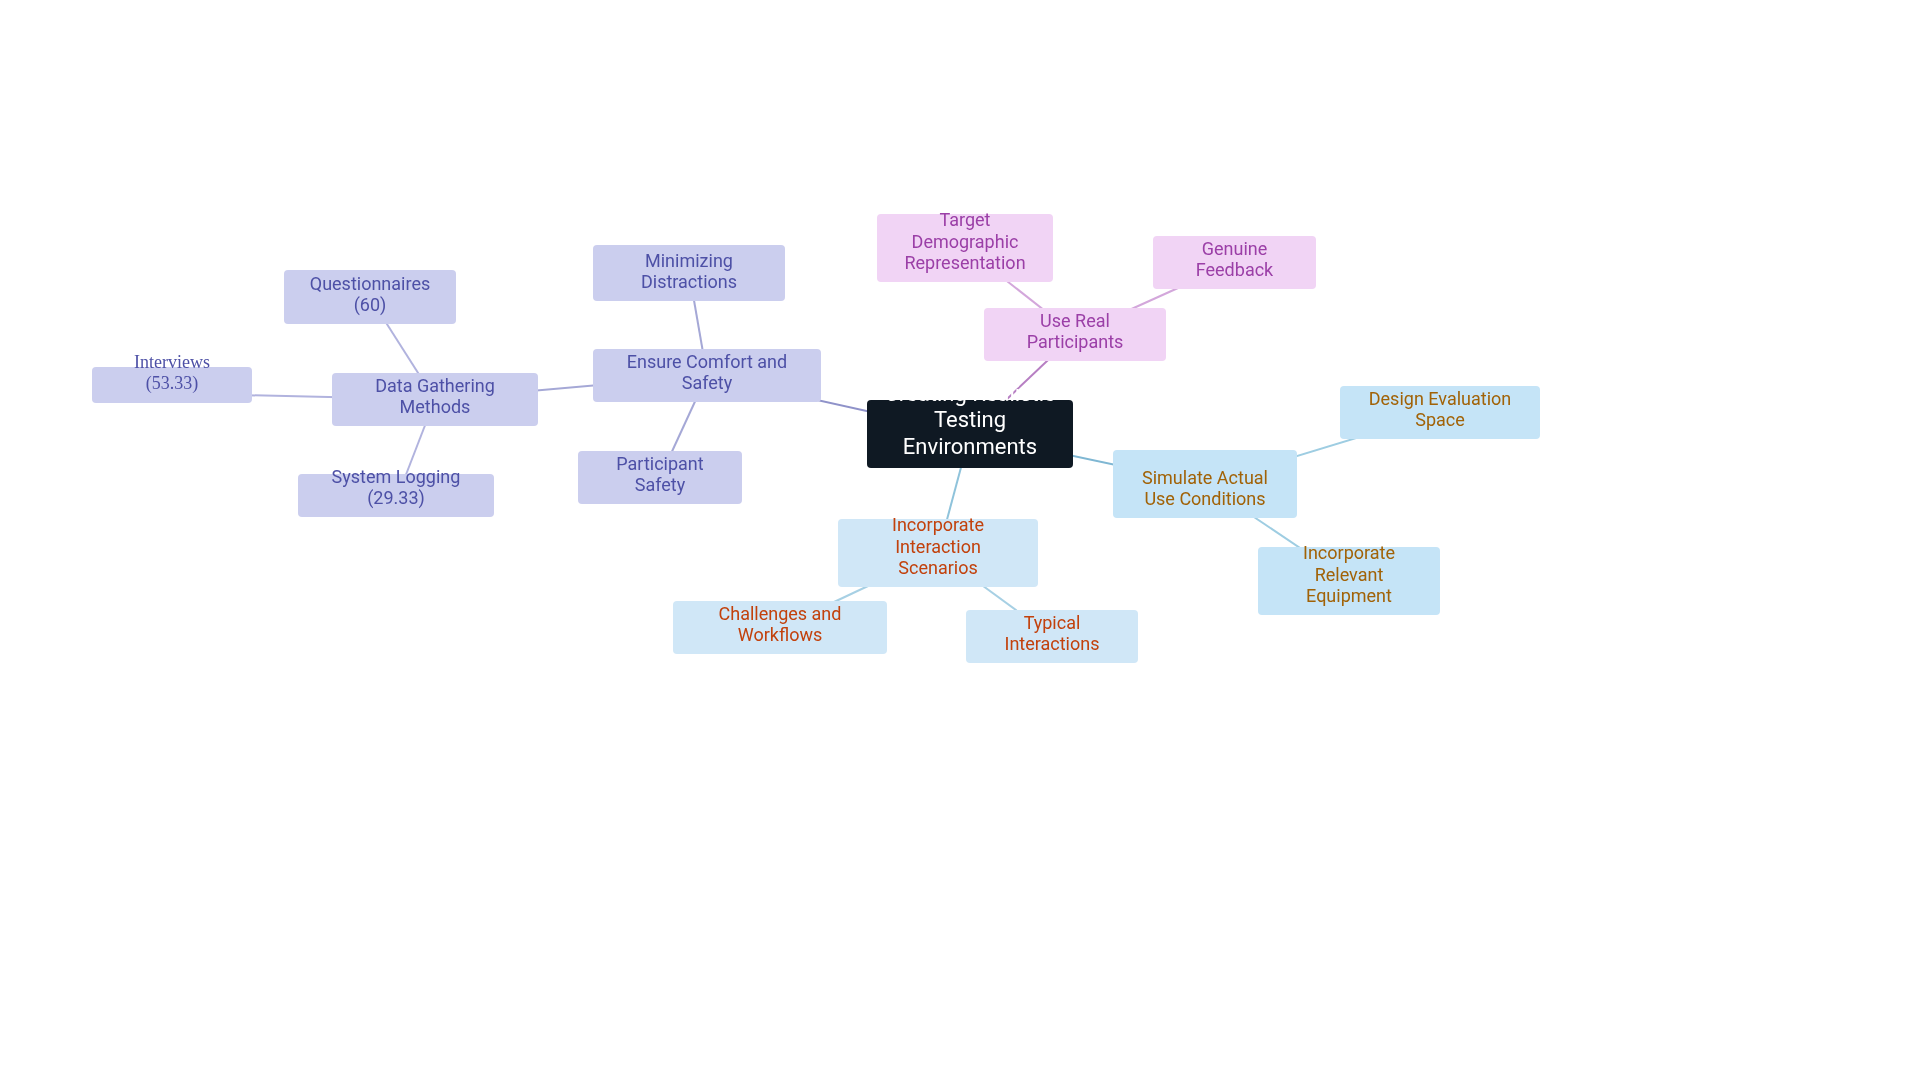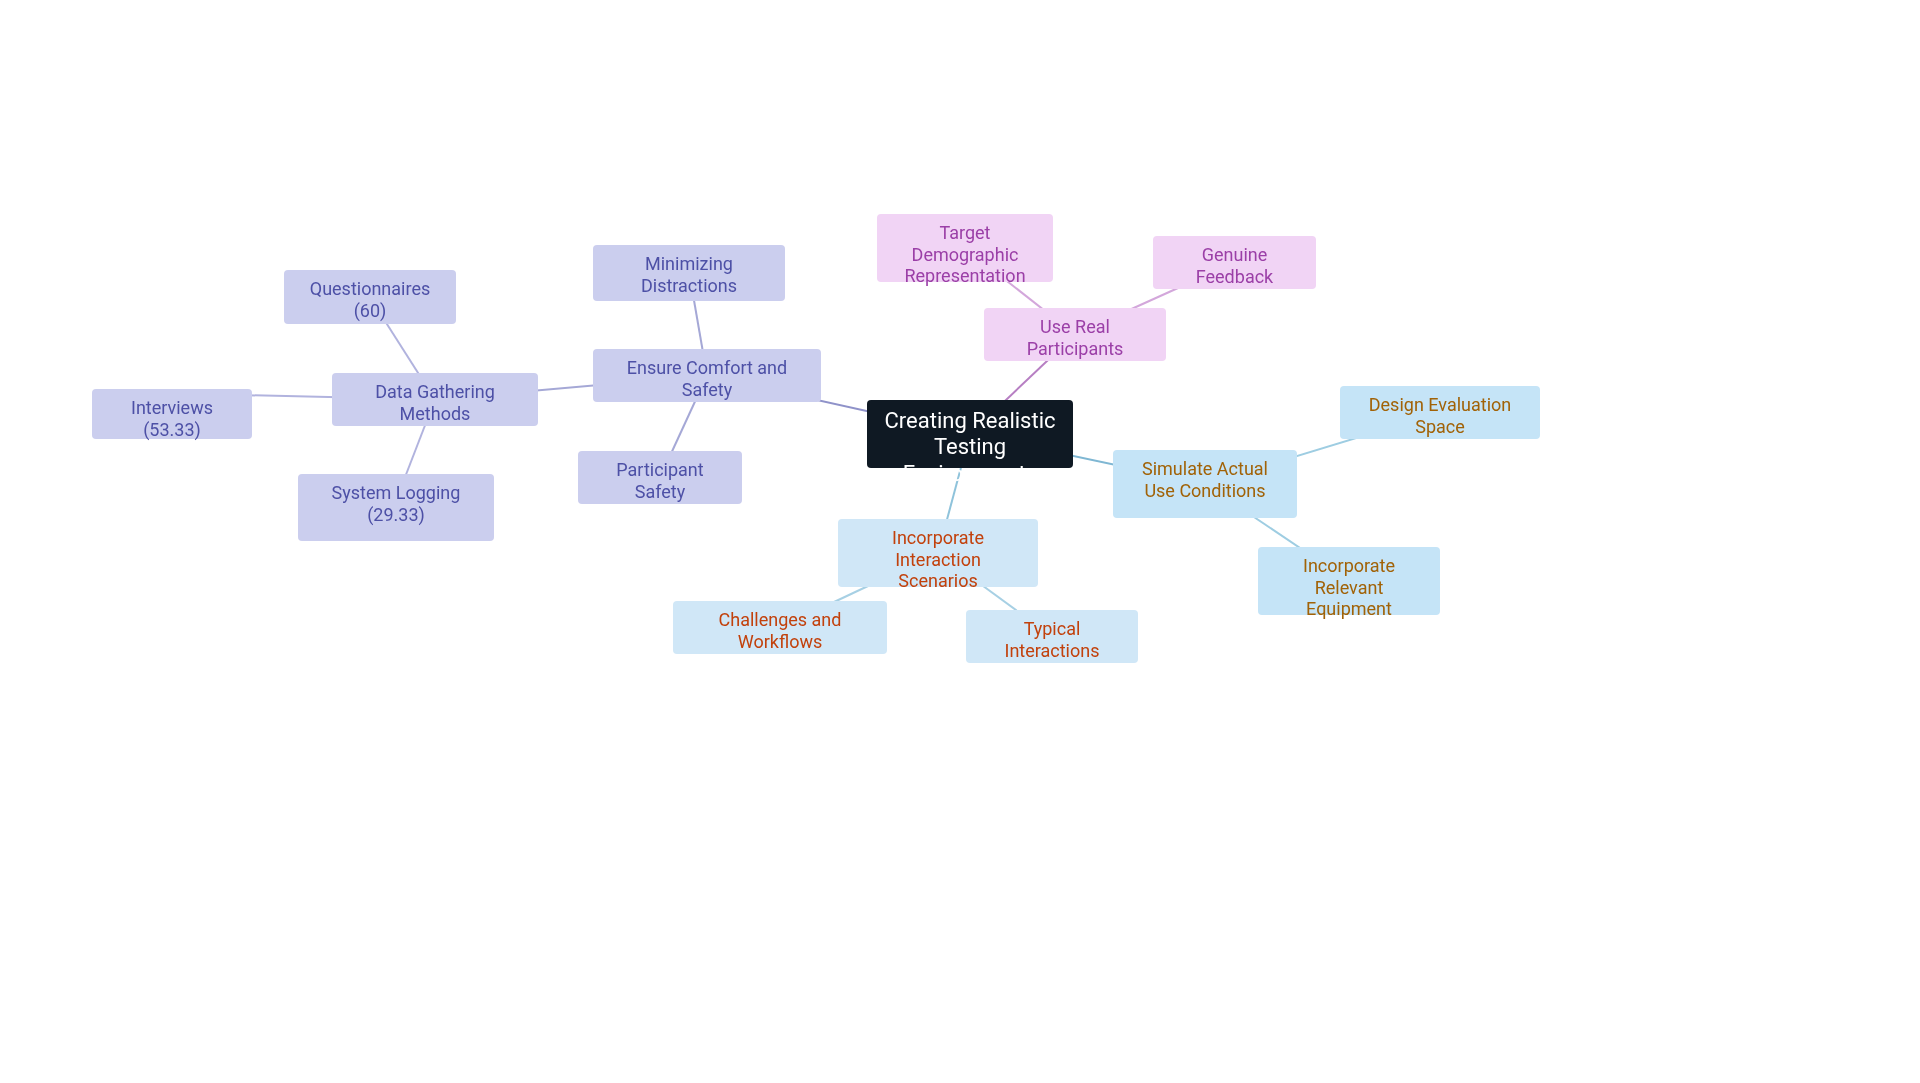--- a/index.html
+++ b/index.html
@@ -16,21 +16,21 @@
     position: absolute;
     top: 0;
     left: 0;
     width: 1920px;
     height: 1083px;
     pointer-events: none;
   }
   .node {
     position: absolute;
     display: flex;
-    align-items: flex-start;
+    align-items: flex-end;
     justify-content: center;
     text-align: center;
     border-radius: 4px;
     font-size: 18px;
     line-height: 1.2;
     font-weight: 400;
     box-sizing: border-box;
     padding: 8px 16px;
   }
   .central {
@@ -119,19 +119,19 @@
     </div>
     <div class="node purple" style="left: 578px; top: 451px; width: 164px; height: 53px;">
       <span>Participant Safety</span>
     </div>
     <div class="node lightpurple" style="left: 332px; top: 373px; width: 206px; height: 53px;">
       <span>Data Gathering Methods</span>
     </div>
     <div class="node lightpurple" style="left: 284px; top: 270px; width: 172px; height: 54px;">
       <span>Questionnaires (60)</span>
     </div>
-    <div class="node lightpurple" style="left: 92px; top: 389px; width: 160px; height: 50px;">
+    <div class="node lightpurple" style="left: 92px; top: 367px; width: 160px; height: 36px; font-family: Liberation Serif, serif;">
       <span>Interviews (53.33)</span>
     </div>
-    <div class="node lightpurple" style="left: 298px; top: 474px; width: 196px; height: 67px;">
+    <div class="node lightpurple" style="left: 298px; top: 474px; width: 196px; height: 43px;">
       <span>System Logging (29.33)</span>
     </div>
   </div>
 
 </body></html>

